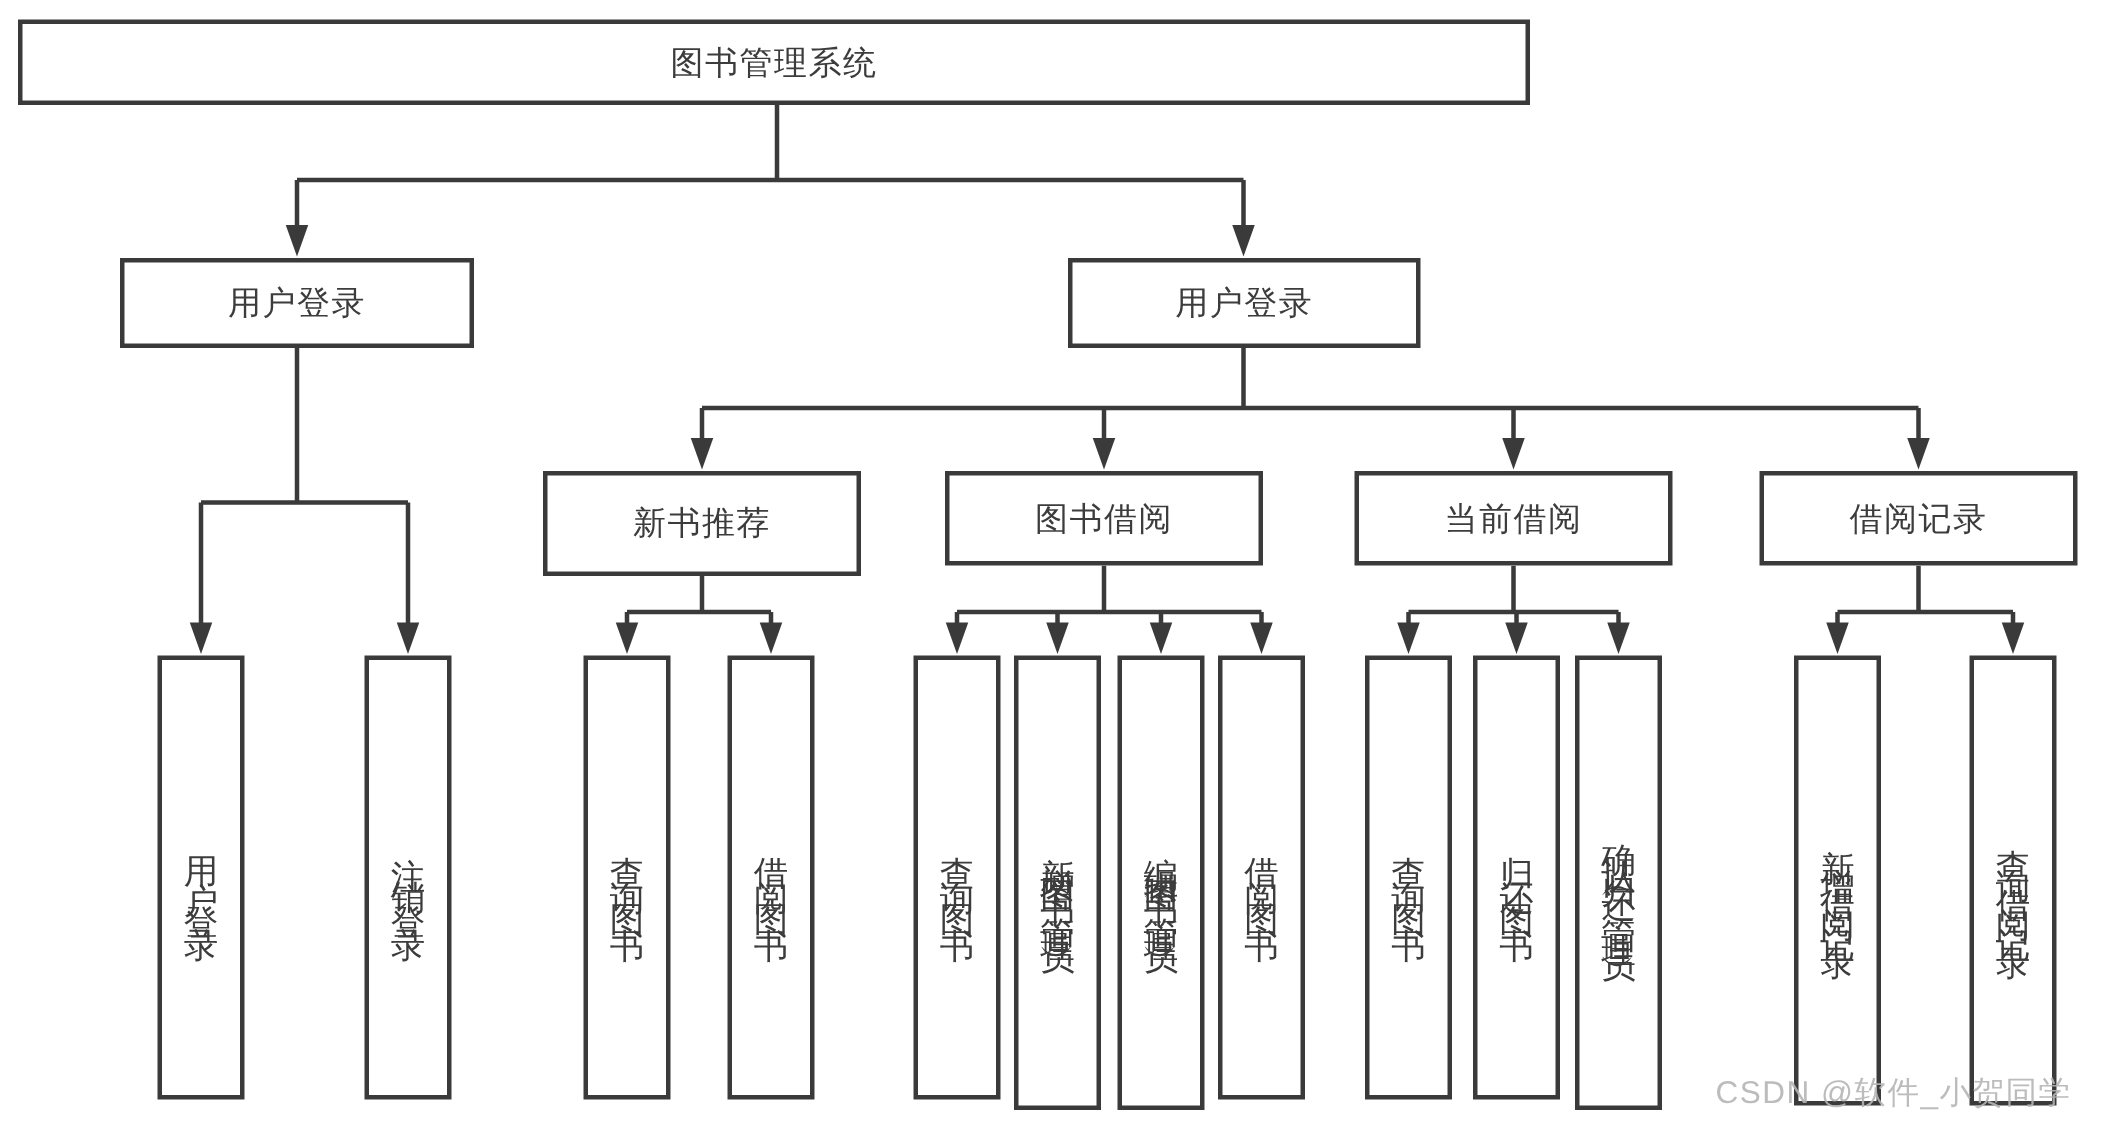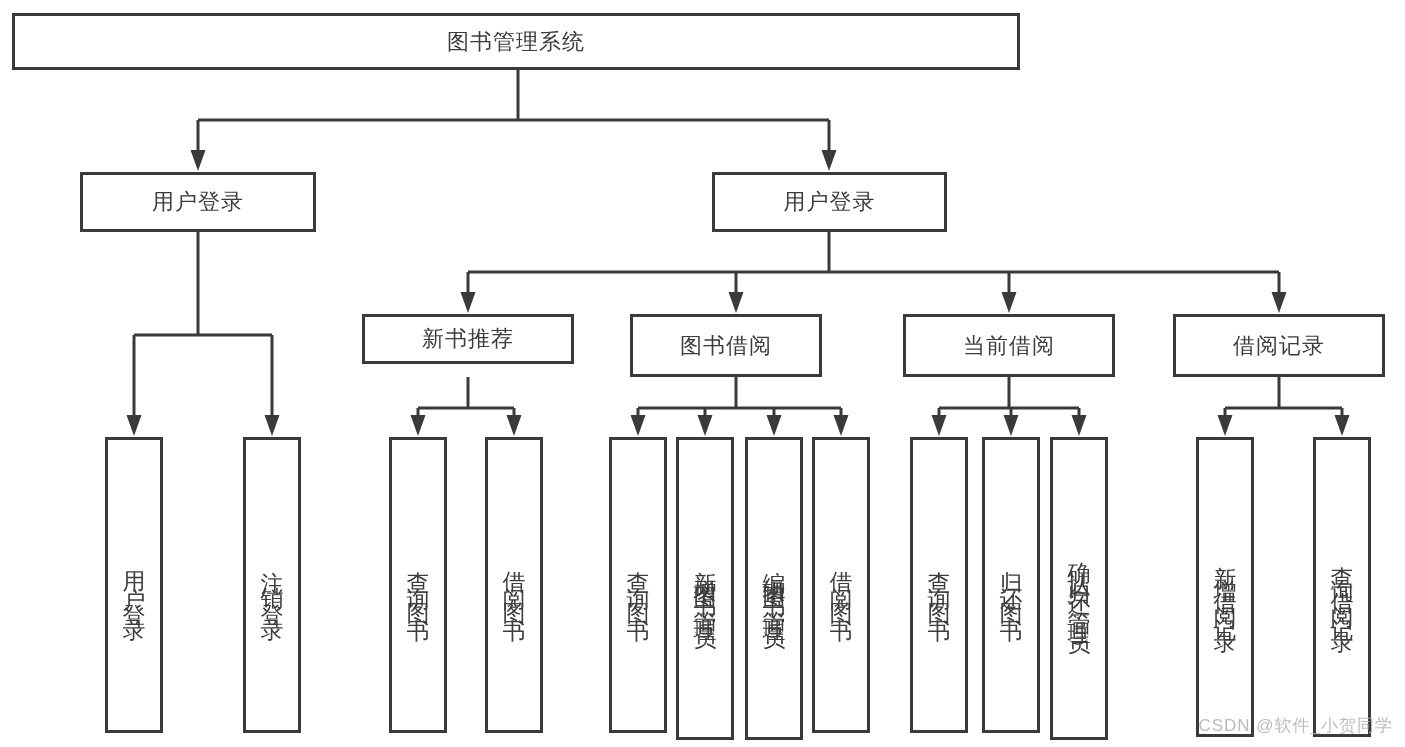--- a/index.html
+++ b/index.html
@@ -41,22 +41,22 @@
     font-size:23px;color:var(--text);
     line-height:1;
     white-space:nowrap;
   }
   .ls4 span{letter-spacing:16px;}
   .ls6 span{letter-spacing:13px;}
   .ls8 span{letter-spacing:10px;}
   .ls9 span{letter-spacing:8px;}
   #watermark{
     position:absolute;
-    top:714px;right:12px;
-    font-size:17px;
+    top:714px;right:24px;
+    font-size:21px;
     color:var(--wm);
     letter-spacing:1px;
     z-index:5;
     opacity:.9;
   }
 </style>
 </head>
 <body>
 
 <div id="stage">
@@ -109,22 +109,22 @@
       <use href="#arrowhead" transform="translate(1225,436)"></use>
       <use href="#arrowhead" transform="translate(1342,436)"></use>
     </g>
   </svg>
 
   <div class="hbox" style="left:12px;top:13px;width:1008px;height:57px;">图书管理系统</div>
 
   <div class="hbox" style="left:80px;top:172px;width:236px;height:60px;">用户登录</div>
   <div class="hbox" style="left:712px;top:172px;width:235px;height:60px;">用户登录</div>
 
-  <div class="hbox" style="left:362px;top:314px;width:212px;height:50px;">新书推荐</div>
-  <div class="hbox" style="left:630px;top:314px;width:192px;height:63px;">图书借阅</div>
+  <div class="hbox" style="left:362px;top:314px;width:212px;height:70px;">新书推荐</div>
+  <div class="hbox" style="left:630px;top:314px;width:212px;height:63px;">图书借阅</div>
   <div class="hbox" style="left:903px;top:314px;width:212px;height:63px;">当前借阅</div>
   <div class="hbox" style="left:1173px;top:314px;width:212px;height:63px;">借阅记录</div>
 
   <div class="vbox ls4" style="left:105px;top:437px;width:58px;height:296px;">
     <span>用户登录</span>
   </div>
   <div class="vbox ls4" style="left:243px;top:437px;width:58px;height:296px;">
     <span>注销登录</span>
   </div>
 

